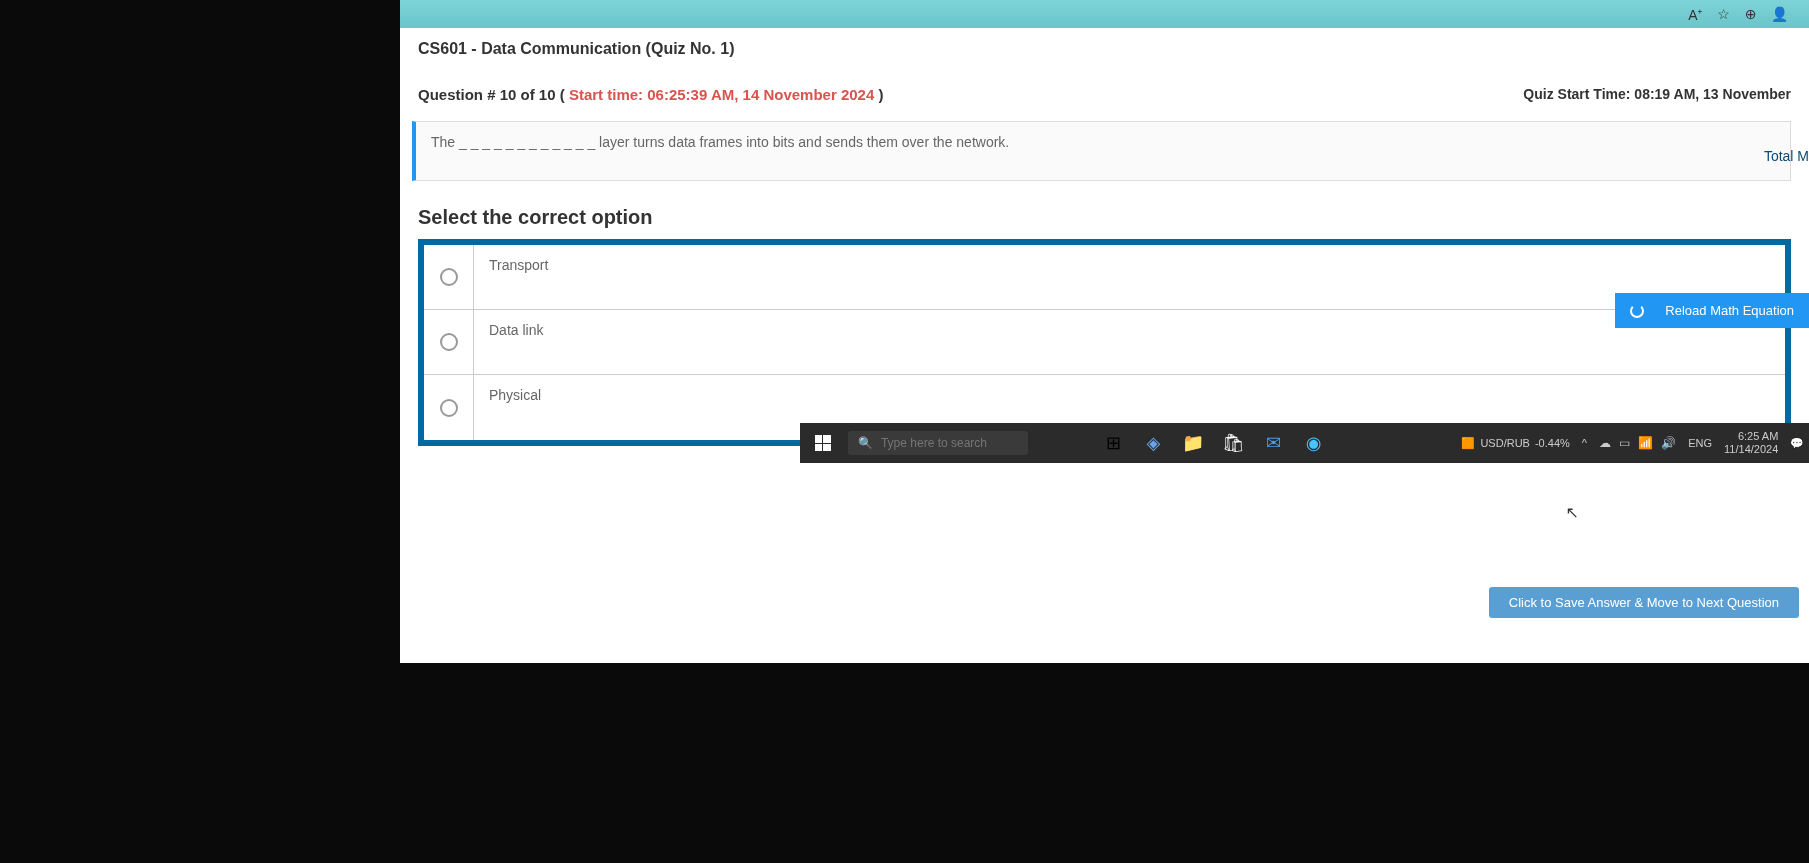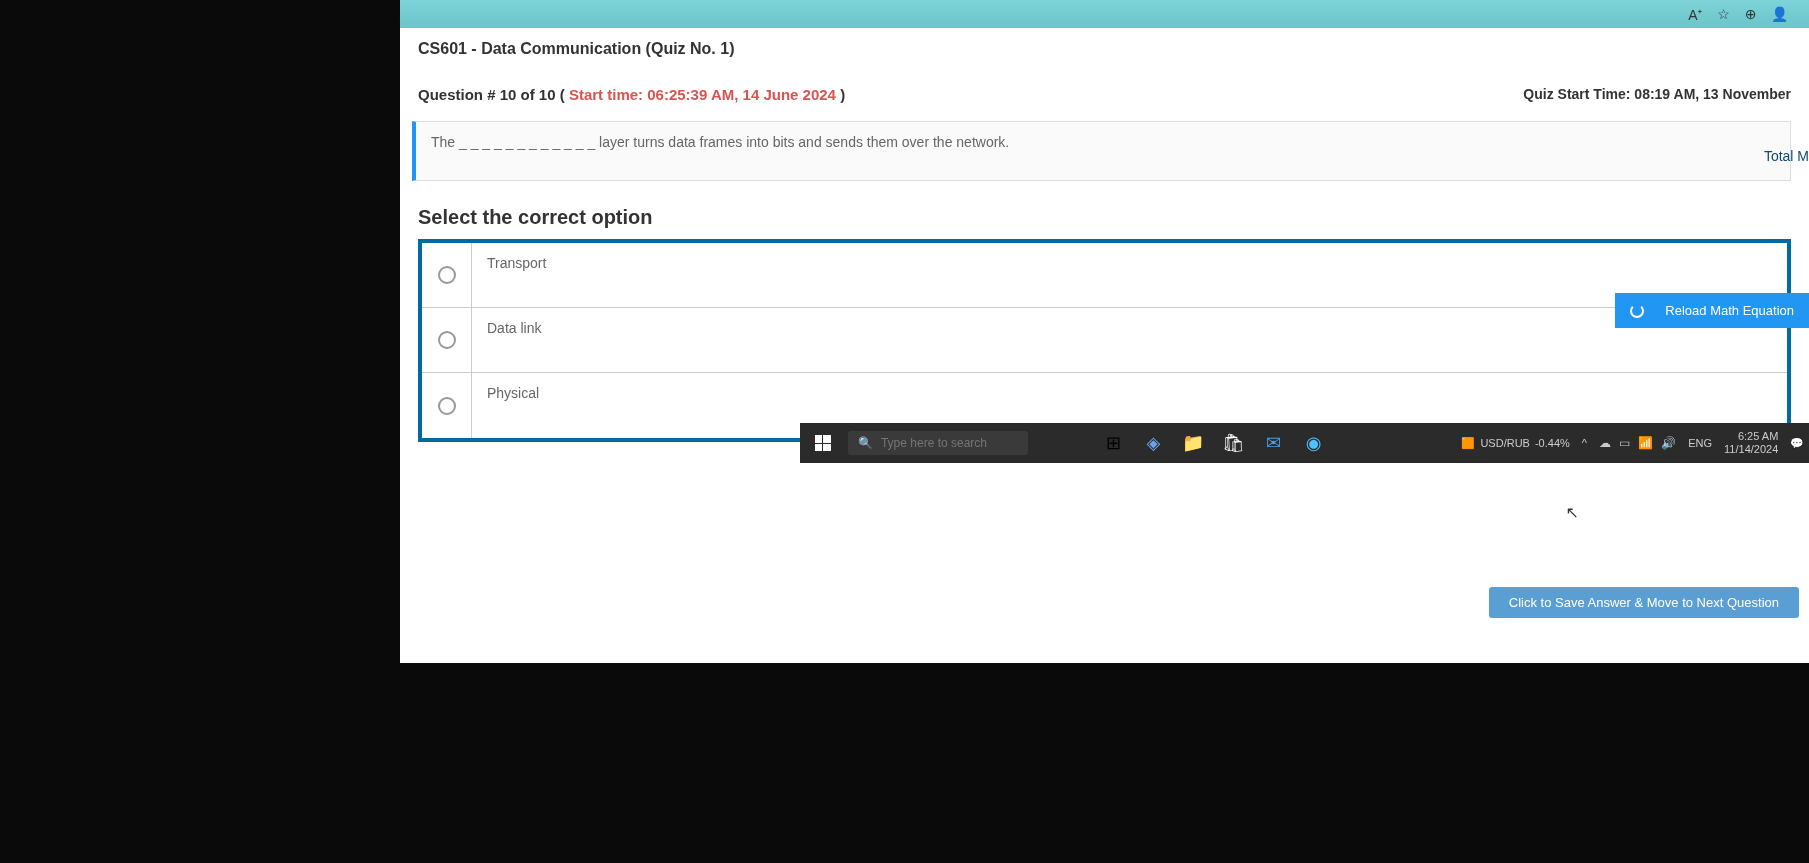--- a/index.html
+++ b/index.html
@@ -90,21 +90,21 @@
       font-size: 14px;
     }
     .select-label {
       font-weight: bold;
       color: #333;
       font-size: 20px;
       padding: 25px 18px 10px 18px;
     }
     .options-container {
       margin: 0 18px;
-      border: 4px solid #0369a1;
+      border: 6px solid #0369a1;
     }
     .option-row {
       display: flex;
       border-bottom: 1px solid #ccc;
       min-height: 65px;
       align-items: center;
     }
     .option-row:last-child {
       border-bottom: none;
     }
@@ -295,21 +295,21 @@
     <span class="browser-icon">⊕</span>
     <span class="browser-icon">👤</span>
   </div>
 
   <div class="content-area">
     <div class="course-title">CS601 - Data Communication (Quiz No. 1)</div>
 
     <div class="question-header">
       <div>
         <span class="question-number">Question # 10 of 10 ( </span>
-        <span class="start-time">Start time: 06:25:39 AM, 14 June 2024</span>
+        <span class="start-time">Start time: 06:25:39 AM, 14 November 2024</span>
         <span class="question-number"> )</span>
       </div>
       <div class="quiz-start">Quiz Start Time: 08:19 AM, 13 November</div>
     </div>
 
     <div class="total-marks">Total M</div>
 
     <div class="question-box">The _ _ _ _ _ _ _ _ _ _ _ _ layer turns data frames into bits and sends them over the network.</div>
 
     <div class="select-label">Select the correct option</div>

